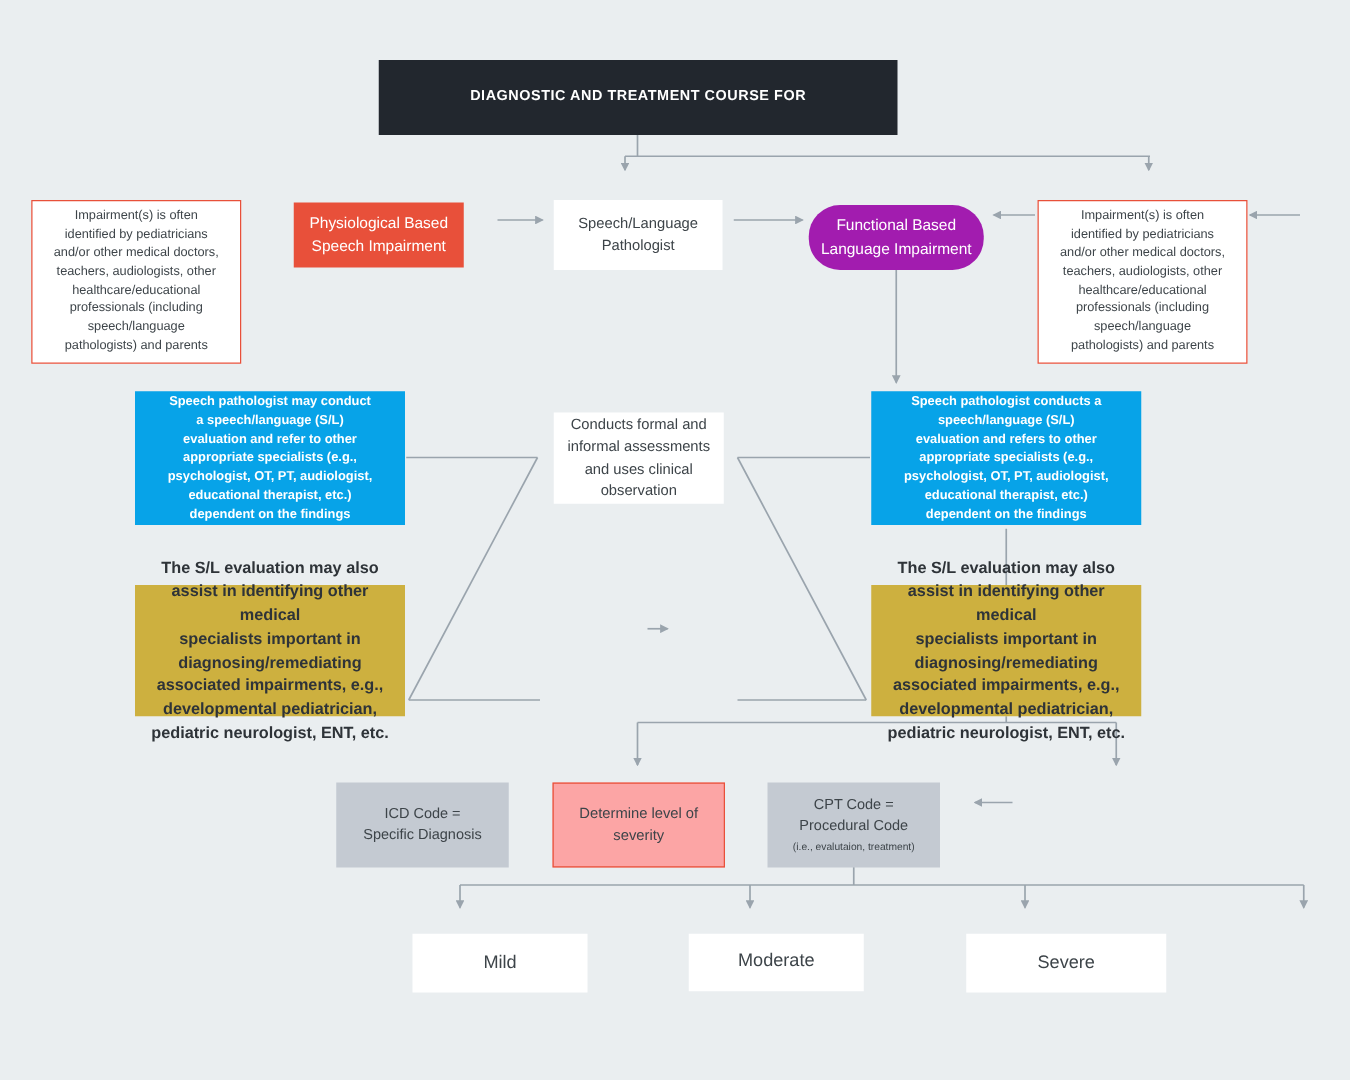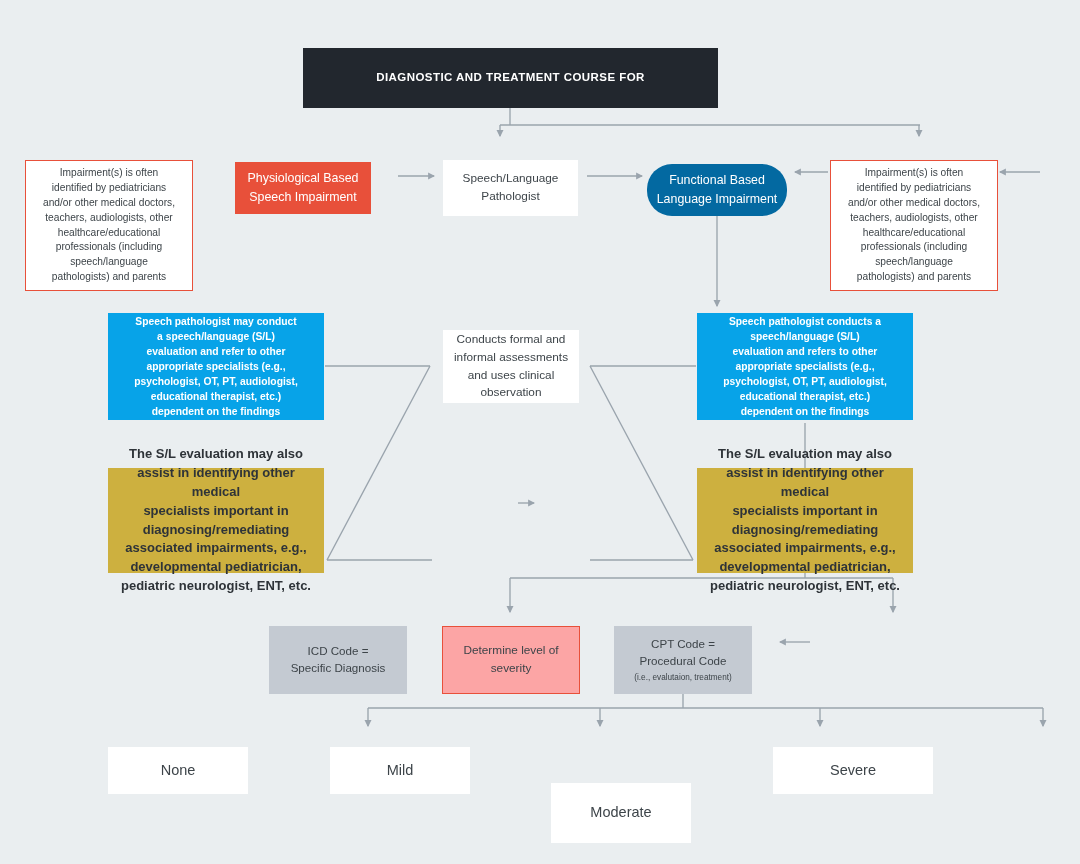--- a/index.html
+++ b/index.html
@@ -62,21 +62,21 @@
   }
 
   
   .fill-red {
     background: #e8503a;
     color: #ffffff;
     font-size: 12.4px;
     line-height: 1.5;
   }
   .fill-green {
-    background: #0369a1;
+    background: #a21caf;
     color: #ffffff;
     font-size: 12.4px;
     line-height: 1.5;
     border-radius: 25px;
   }
   .fill-blue {
     background: #07a3e8;
     color: #ffffff;
     font-size: 10.3px;
     line-height: 1.46;
@@ -276,26 +276,23 @@
     <span class="line">Determine level of</span>
     <span class="line">severity</span>
   </div>
 
   <div class="node fill-gray" style="left:614px; top:626px; width:138px; height:68px;">
     <span class="line">CPT Code =</span>
     <span class="line">Procedural Code</span>
     <span class="line sub">(i.e., evalutaion, treatment)</span>
   </div>
 
-  <div class="node severity-box" style="left:108px; top:747px; width:140px; height:47px;">
-    <span class="line">None</span>
-  </div>
   <div class="node severity-box" style="left:330px; top:747px; width:140px; height:47px;">
     <span class="line">Mild</span>
   </div>
-  <div class="node severity-box" style="left:551px; top:747px; width:140px; height:60px;margin-top:36px;">
+  <div class="node severity-box" style="left:551px; top:747px; width:140px; height:46px;">
     <span class="line">Moderate</span>
   </div>
   <div class="node severity-box" style="left:773px; top:747px; width:160px; height:47px;">
     <span class="line">Severe</span>
   </div>
 
 </div>
 
 </body></html>

